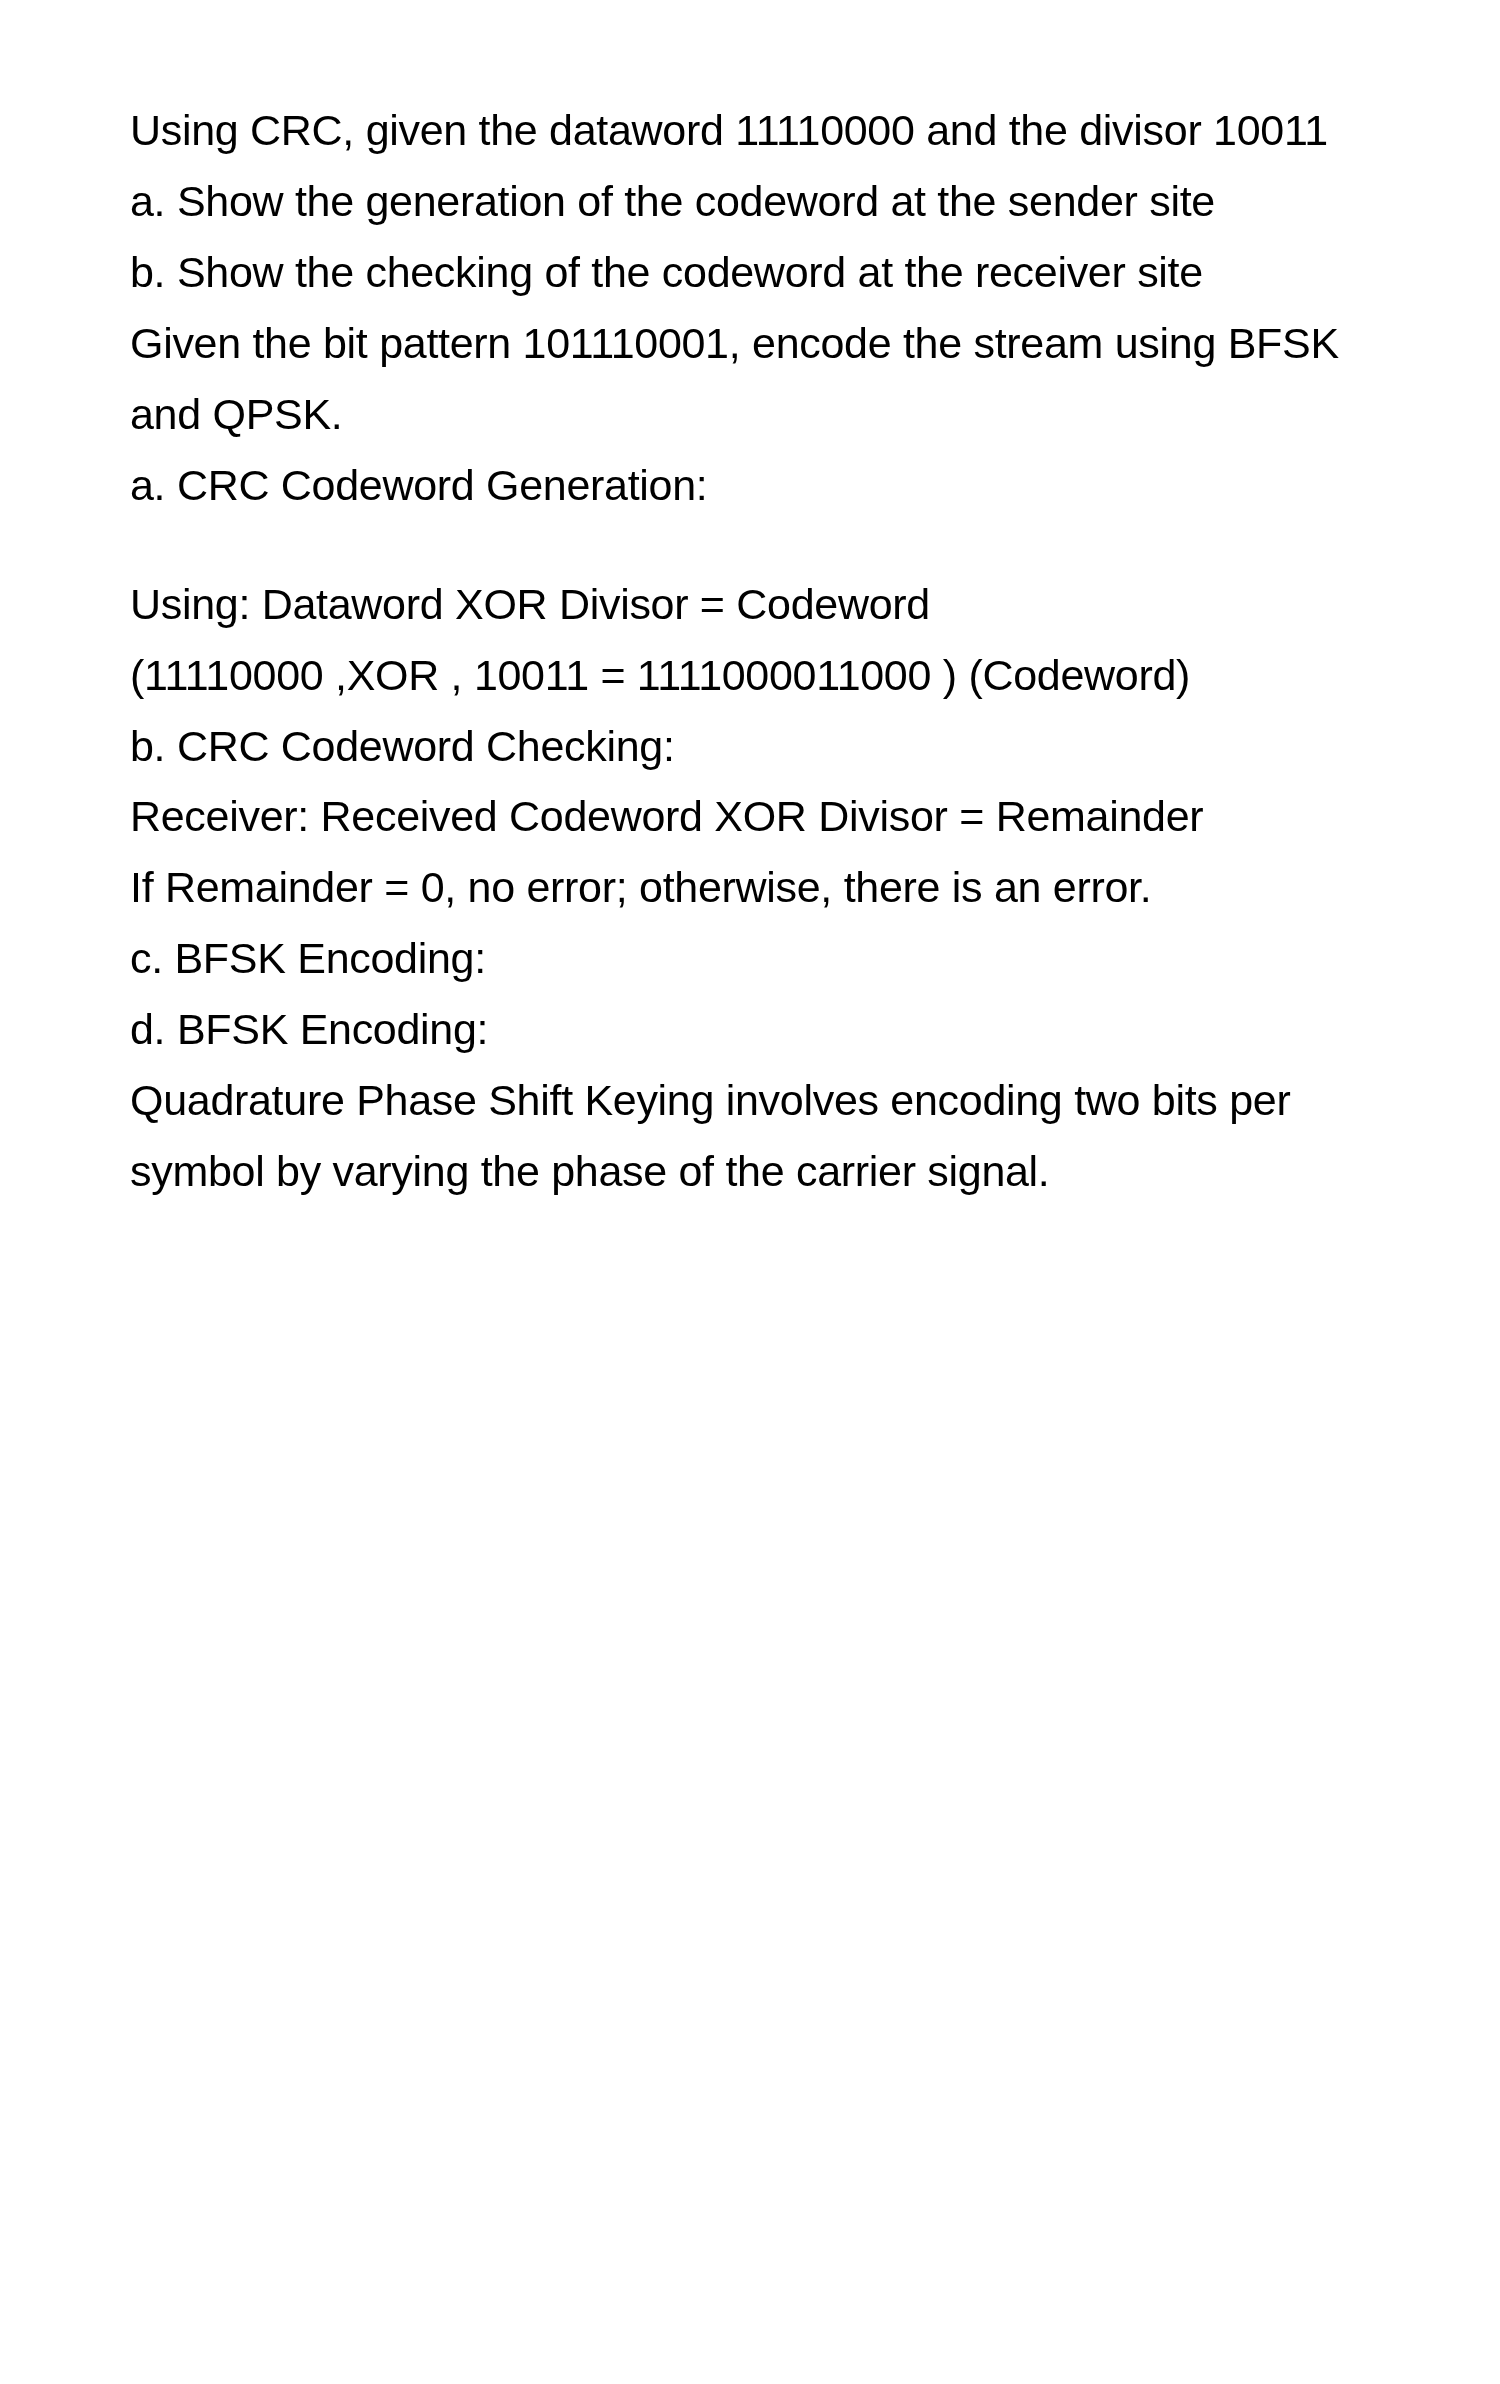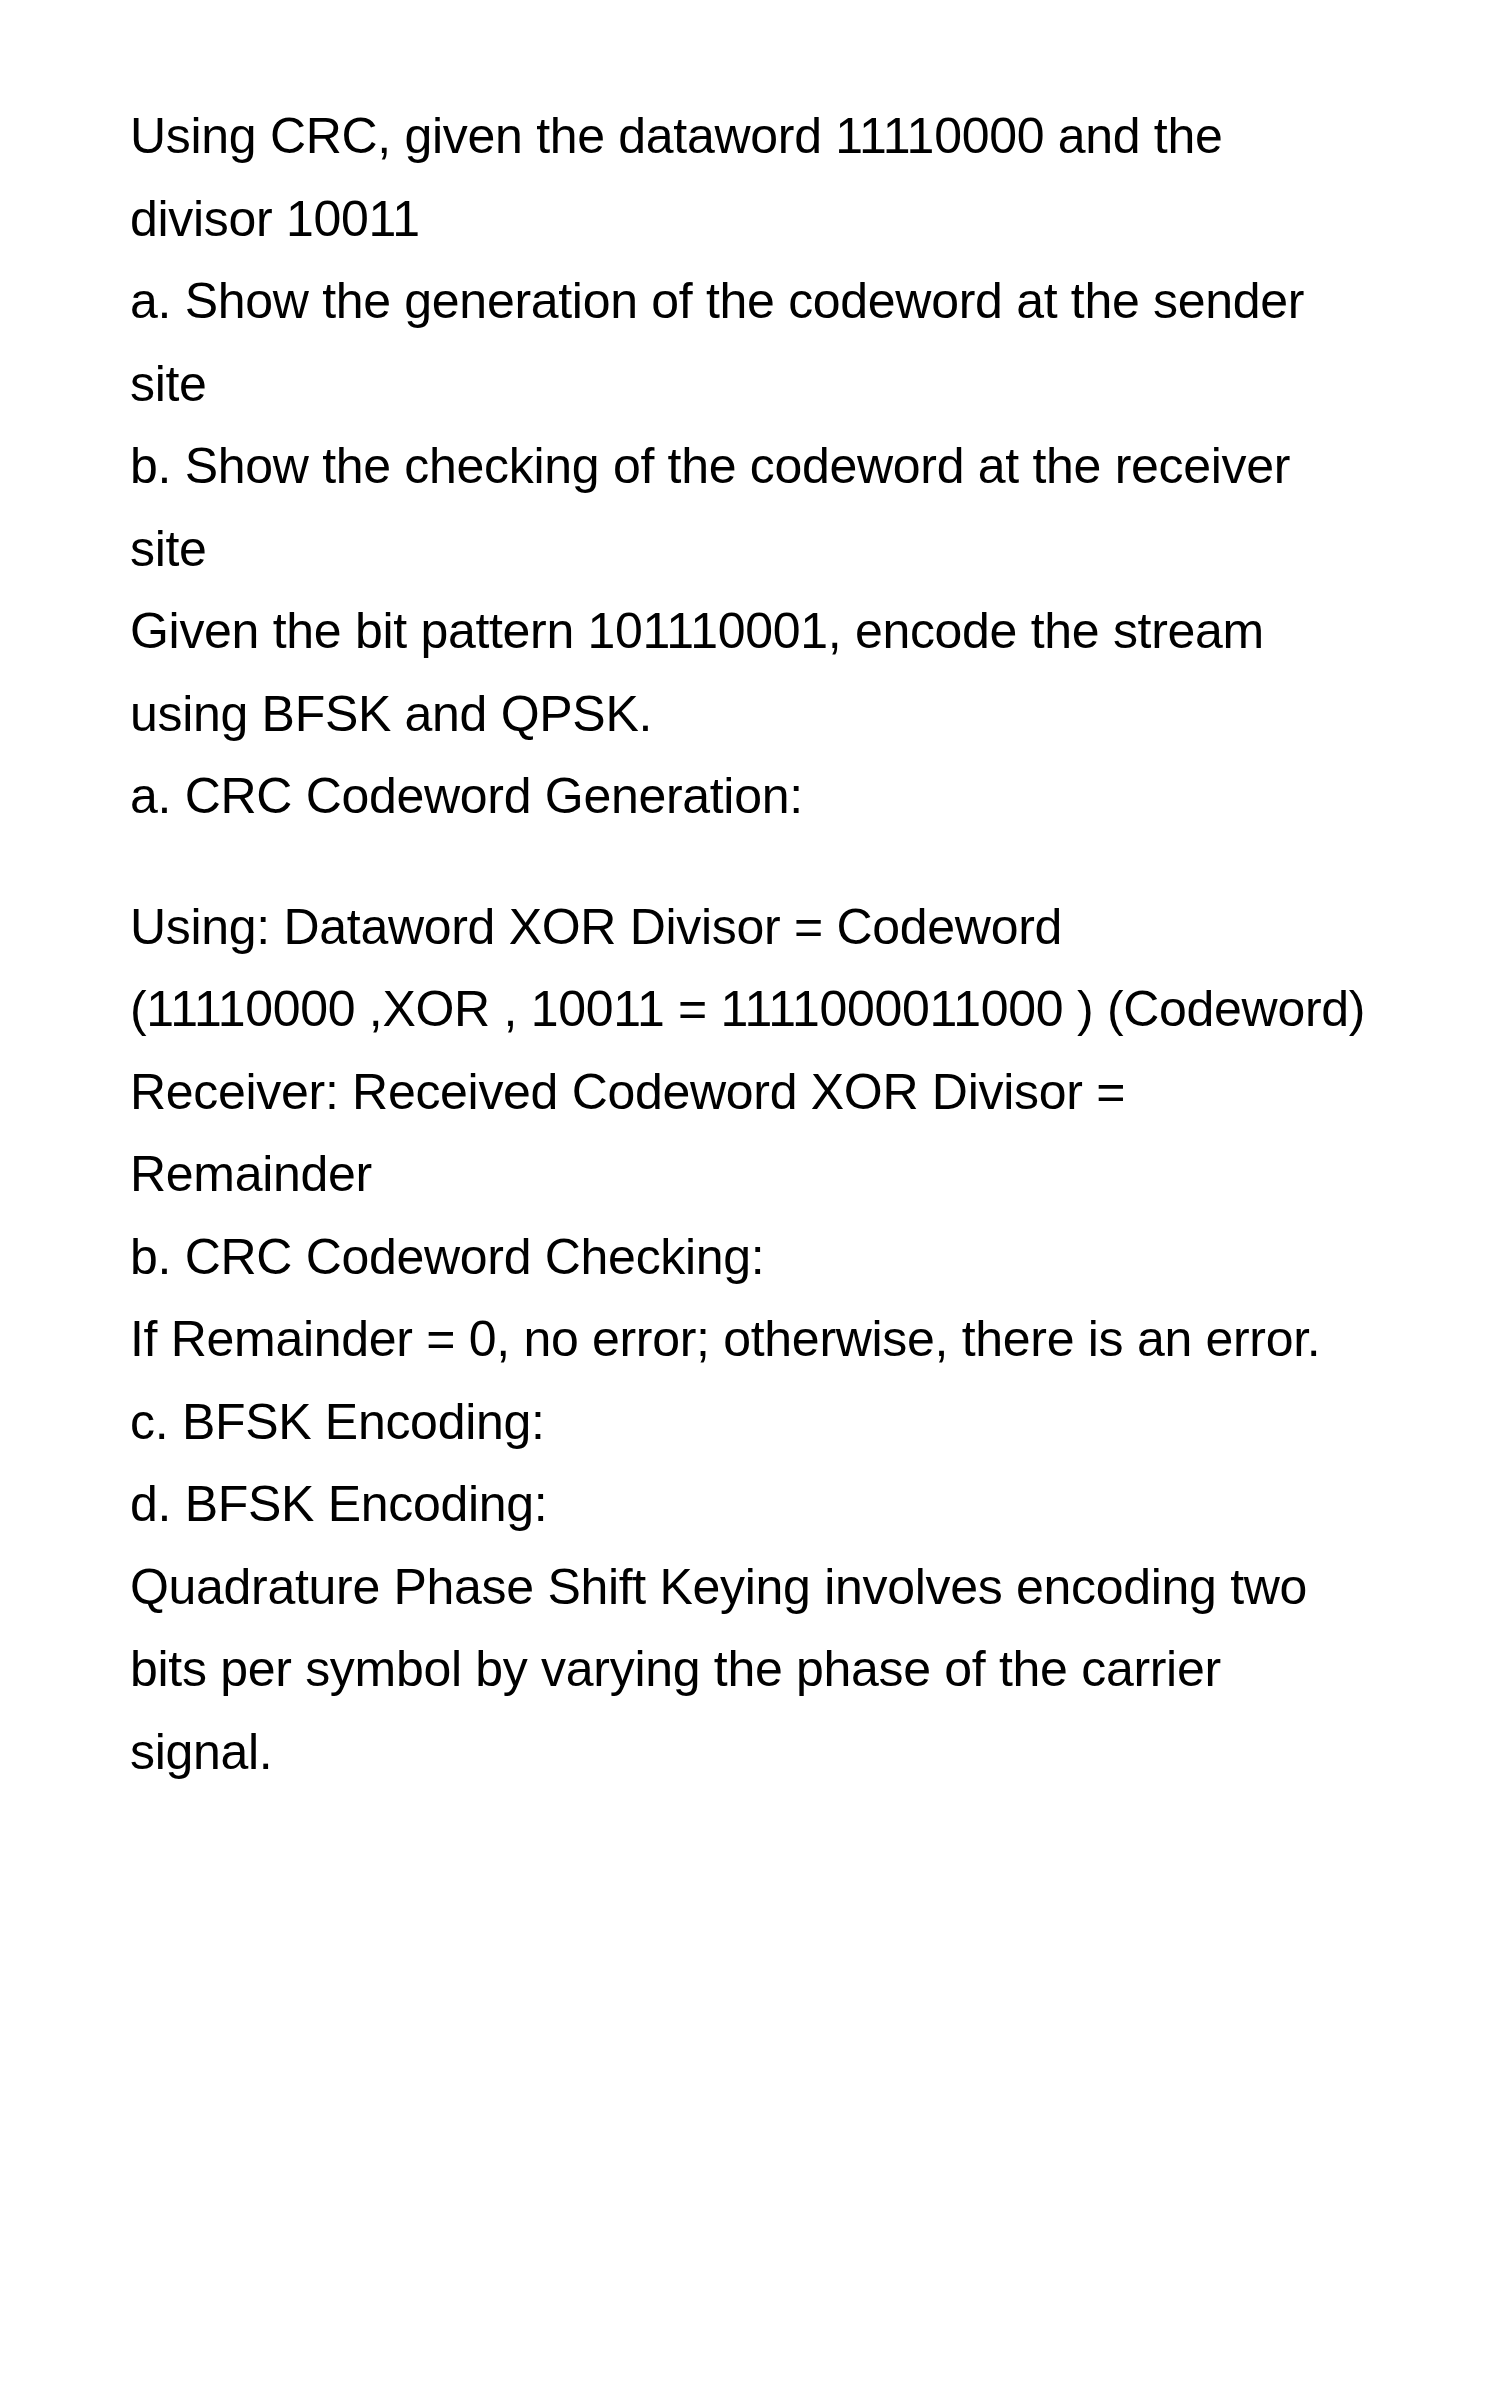--- a/index.html
+++ b/index.html
@@ -8,21 +8,21 @@
       box-sizing: border-box;
     }
     body {
       width: 1500px;
       height: 2384px;
       background: #ffffff;
       font-family: -apple-system, BlinkMacSystemFont, 'Segoe UI', Helvetica, Arial, sans-serif;
       padding: 95px 130px;
     }
     .content {
-      font-size: 50px;
+      font-size: 43px;
       line-height: 1.65;
       color: #000000;
       font-weight: 400;
       letter-spacing: -0.3px;
     }
     .paragraph {
       margin-bottom: 0;
     }
     .spacer {
       height: 48px;
@@ -33,19 +33,19 @@
 
 <div class="content">
   <div class="paragraph">Using CRC, given the dataword 11110000 and the divisor 10011</div>
   <div class="paragraph">a. Show the generation of the codeword at the sender site</div>
   <div class="paragraph">b. Show the checking of the codeword at the receiver site</div>
   <div class="paragraph">Given the bit pattern 101110001, encode the stream using BFSK and QPSK.</div>
   <div class="paragraph">a. CRC Codeword Generation:</div>
   <div class="spacer"></div>
   <div class="paragraph">Using: Dataword XOR Divisor = Codeword</div>
   <div class="paragraph">(11110000 ,XOR , 10011 = 1111000011000 ) (Codeword)</div>
+  <div class="paragraph">b. CRC Codeword Checking:</div>
   <div class="paragraph">Receiver: Received Codeword XOR Divisor = Remainder</div>
-  <div class="paragraph">b. CRC Codeword Checking:</div>
   <div class="paragraph">If Remainder = 0, no error; otherwise, there is an error.</div>
   <div class="paragraph">c. BFSK Encoding:</div>
   <div class="paragraph">d. BFSK Encoding:</div>
   <div class="paragraph">Quadrature Phase Shift Keying involves encoding two bits per symbol by varying the phase of the carrier signal.</div>
 </div>
 
 </body></html>

